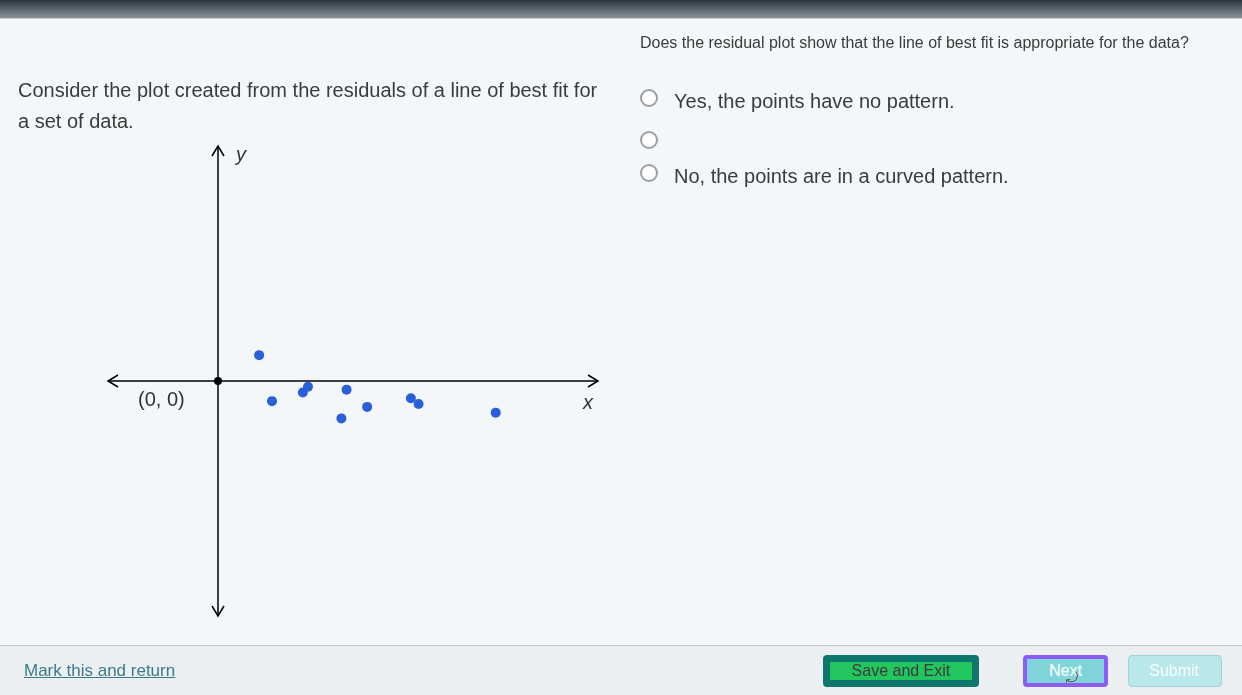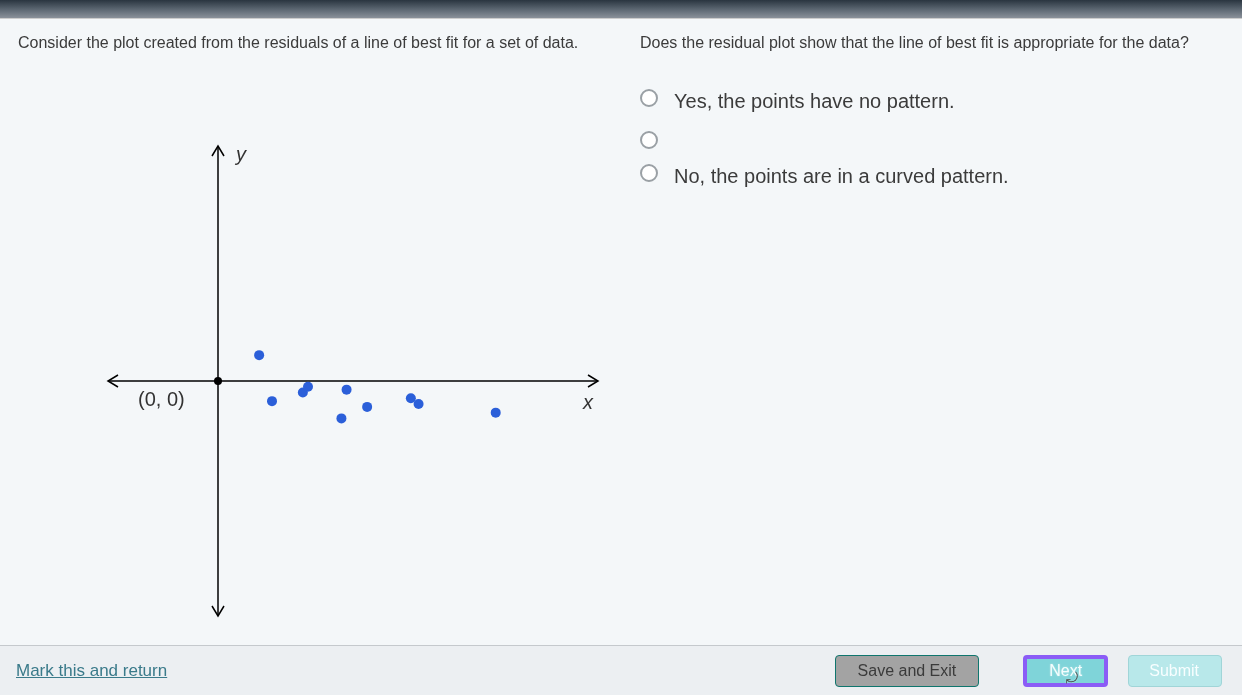--- a/index.html
+++ b/index.html
@@ -38,23 +38,24 @@
       top: 12px;
       width: 580px;
     }
     .right-col {
       position: absolute;
       left: 640px;
       top: 12px;
       width: 580px;
     }
     .prompt-text {
-      font-size: 16px;
+      font-size: 20px;
       color: #3b3b3b;
       line-height: 1.55;
+      margin-top: 44px;
     }
     .question-text {
       font-size: 16px;
       color: #3b3b3b;
       line-height: 1.55;
     }
     .options {
       margin-top: 30px;
     }
     .option-row {
@@ -92,41 +93,41 @@
       bottom: 0;
       left: 0;
       right: 0;
       height: 50px;
       background: #eceff2;
       border-top: 1px solid #c5c9cd;
       display: flex;
       align-items: center;
     }
     .mark-return {
-      margin-left: 16px;
+      margin-left: 24px;
       color: #3a7a8a;
       text-decoration: underline;
       font-size: 17px;
       cursor: pointer;
     }
     .footer-spacer {
       flex: 1;
     }
     .btn {
       height: 32px;
       margin-right: 20px;
       padding: 0 22px;
       border-radius: 4px;
       font-size: 16px;
       display: flex;
       align-items: center;
       justify-content: center;
       cursor: pointer;
-      border: 1px solid #0f766e;
-      background: #a3a3a3;
+      border: 7px solid #0f766e;
+      background: #22c55e;
       color: #3b3b3b;
     }
     .btn.next {
       background: #7fd4d9;
       border: 4px solid #8b5cf6;
       color: #f4fdfd;
       text-shadow: 0 0 2px rgba(255,255,255,0.5);
       position: relative;
       margin-left: 24px;
     }

